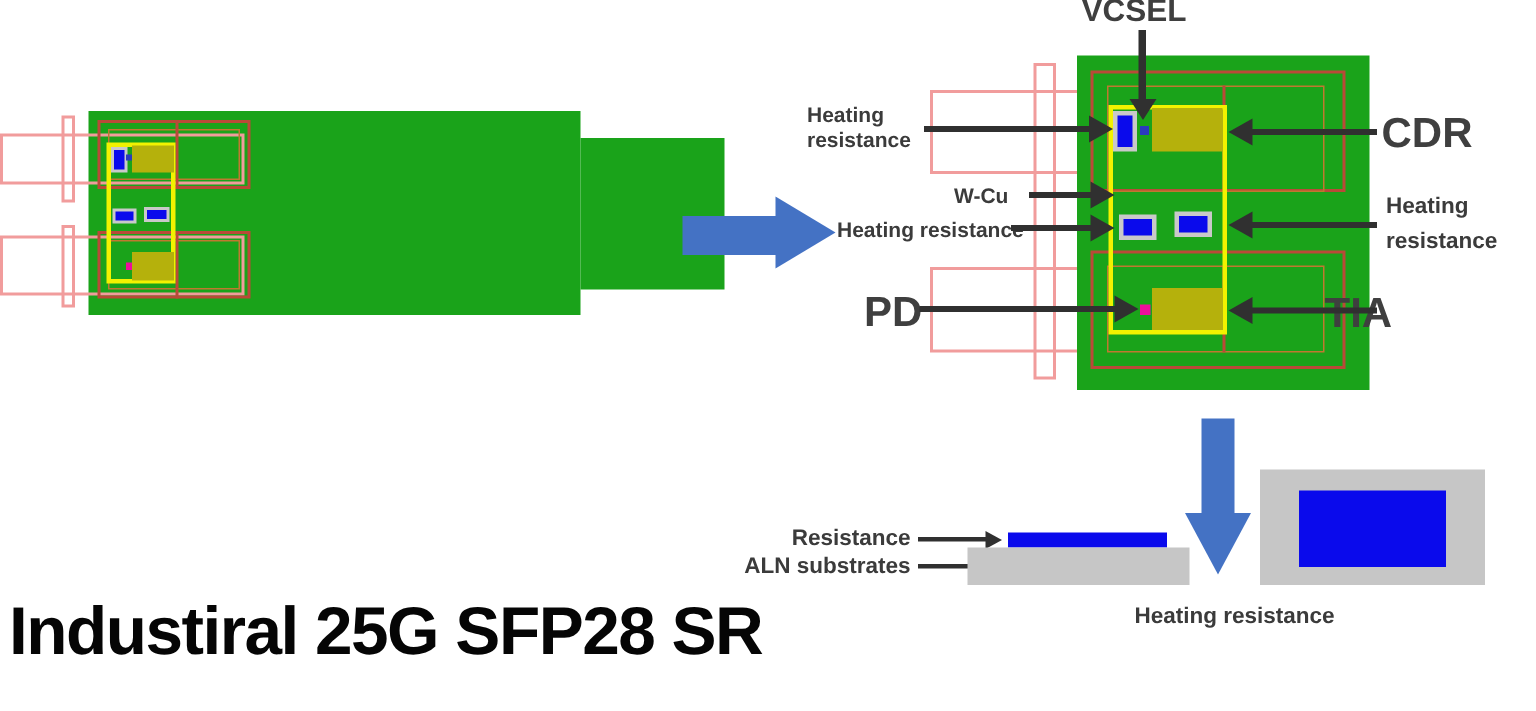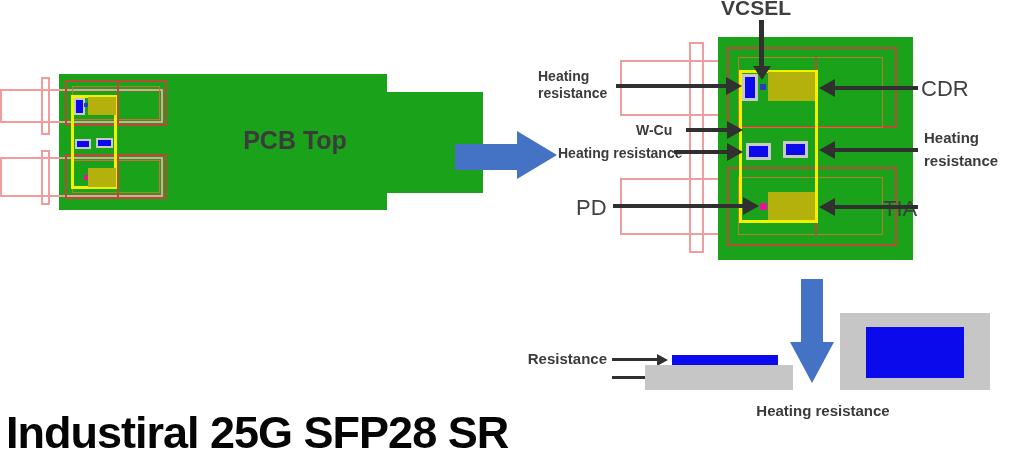--- a/index.html
+++ b/index.html
@@ -19,21 +19,21 @@
   .olive{background:#B5B10C;}
   .pad{background:#C9C9C9;}
   .pad > div{width:100%;height:100%;background:#0A0AEC;}
   .padlg{padding:3px;}
   .padsm{padding:2px;}
   .magenta{background:#ED0E9C;}
   .navy{background:#2B3ABD;}
   
   .lbl{color:#3B3B3B;font-weight:bold;font-size:14px;line-height:17px;white-space:nowrap;}
   .lbl15{color:#3B3B3B;font-weight:bold;font-size:15px;line-height:23px;white-space:nowrap;}
-  .big{color:#3F3F3F;font-weight:400;font-size:22px;line-height:24px;white-space:nowrap;}
+  .big{color:#3F3F3F;font-weight:700;font-size:28px;line-height:24px;white-space:nowrap;}
   
   .aline{background:#303030;}
   .tri-r{width:0;height:0;border-top:9px solid transparent;border-bottom:9px solid transparent;border-left:16px solid #303030;}
   .tri-l{width:0;height:0;border-top:9px solid transparent;border-bottom:9px solid transparent;border-right:16px solid #303030;}
   .tri-d{width:0;height:0;border-left:9px solid transparent;border-right:9px solid transparent;border-top:14px solid #303030;}
   .tri-r-sm{width:0;height:0;border-top:6px solid transparent;border-bottom:6px solid transparent;border-left:11px solid #303030;}
   
   .bluearrow{background:#4472C4;}
   .bluehead-r{width:0;height:0;border-top:24px solid transparent;border-bottom:24px solid transparent;border-left:40px solid #4472C4;}
   .bluehead-d{width:0;height:0;border-left:22px solid transparent;border-right:22px solid transparent;border-top:41px solid #4472C4;}
@@ -71,21 +71,20 @@
   <div class="abs olive" style="left:88px;top:97px;width:28px;height:18px;"></div>
   <div class="abs pad padsm" style="left:75px;top:139px;width:16px;height:10px;">
       <div></div>
     </div>
   <div class="abs pad padsm" style="left:96px;top:138px;width:17px;height:10px;">
       <div></div>
     </div>
   <div class="abs magenta" style="left:84px;top:175px;width:5px;height:5px;"></div>
   <div class="abs olive" style="left:88px;top:168px;width:28px;height:19px;"></div>
 
-  <div class="abs" id="pcbtop-label" style="left:200px;top:126px;width:190px;">PCB Top</div>
 
   <div class="abs bluearrow" style="left:455px;top:144px;width:63px;height:26px;"></div>
   <div class="abs bluehead-r" style="left:517px;top:131px;"></div>
 
   <div class="abs pink" style="left:620px;top:60px;width:107px;height:56px;"></div>
   <div class="abs pink" style="left:620px;top:178px;width:107px;height:57px;"></div>
   <div class="abs pink" style="left:689px;top:42px;width:15px;height:211px;"></div>
 
   <div class="abs board" style="left:718px;top:37px;width:195px;height:223px;"></div>
 
@@ -150,26 +149,27 @@
   <div class="abs tri-l" style="left:819px;top:198px;"></div>
   <div class="abs aline" style="left:834px;top:205px;width:84px;height:4px;"></div>
 
   <div class="abs bluearrow" style="left:801px;top:279px;width:22px;height:64px;"></div>
   <div class="abs bluehead-d" style="left:790px;top:342px;"></div>
 
   <div class="abs lbl15" style="left:470px;top:350px;width:137px;text-align:right;line-height:17px;">Resistance</div>
   <div class="abs aline" style="left:612px;top:358px;width:48px;height:3px;"></div>
   <div class="abs tri-r-sm" style="left:657px;top:354px;"></div>
 
+  <div class="abs lbl15" style="left:470px;top:369px;width:137px;text-align:right;line-height:17px;">ALN substrates</div>
   <div class="abs aline" style="left:612px;top:376px;width:48px;height:3px;"></div>
   <div class="abs tri-r-sm" style="left:657px;top:372px;"></div>
 
   <div class="abs blue" style="left:672px;top:355px;width:106px;height:10px;"></div>
   <div class="abs gray" style="left:645px;top:365px;width:148px;height:25px;"></div>
 
   <div class="abs gray" style="left:840px;top:313px;width:150px;height:77px;"></div>
   <div class="abs blue" style="left:866px;top:327px;width:98px;height:51px;"></div>
 
   <div class="abs lbl15" style="left:738px;top:402px;width:170px;text-align:center;line-height:18px;">Heating resistance</div>
 
-  <div class="abs" id="title" style="left:6px;top:407px;text-align:right;">Industiral 25G SFP28 SR</div>
+  <div class="abs" id="title" style="left:6px;top:395px;text-align:right;">Industiral 25G SFP28 SR</div>
 
 </div>
 
 </body></html>

